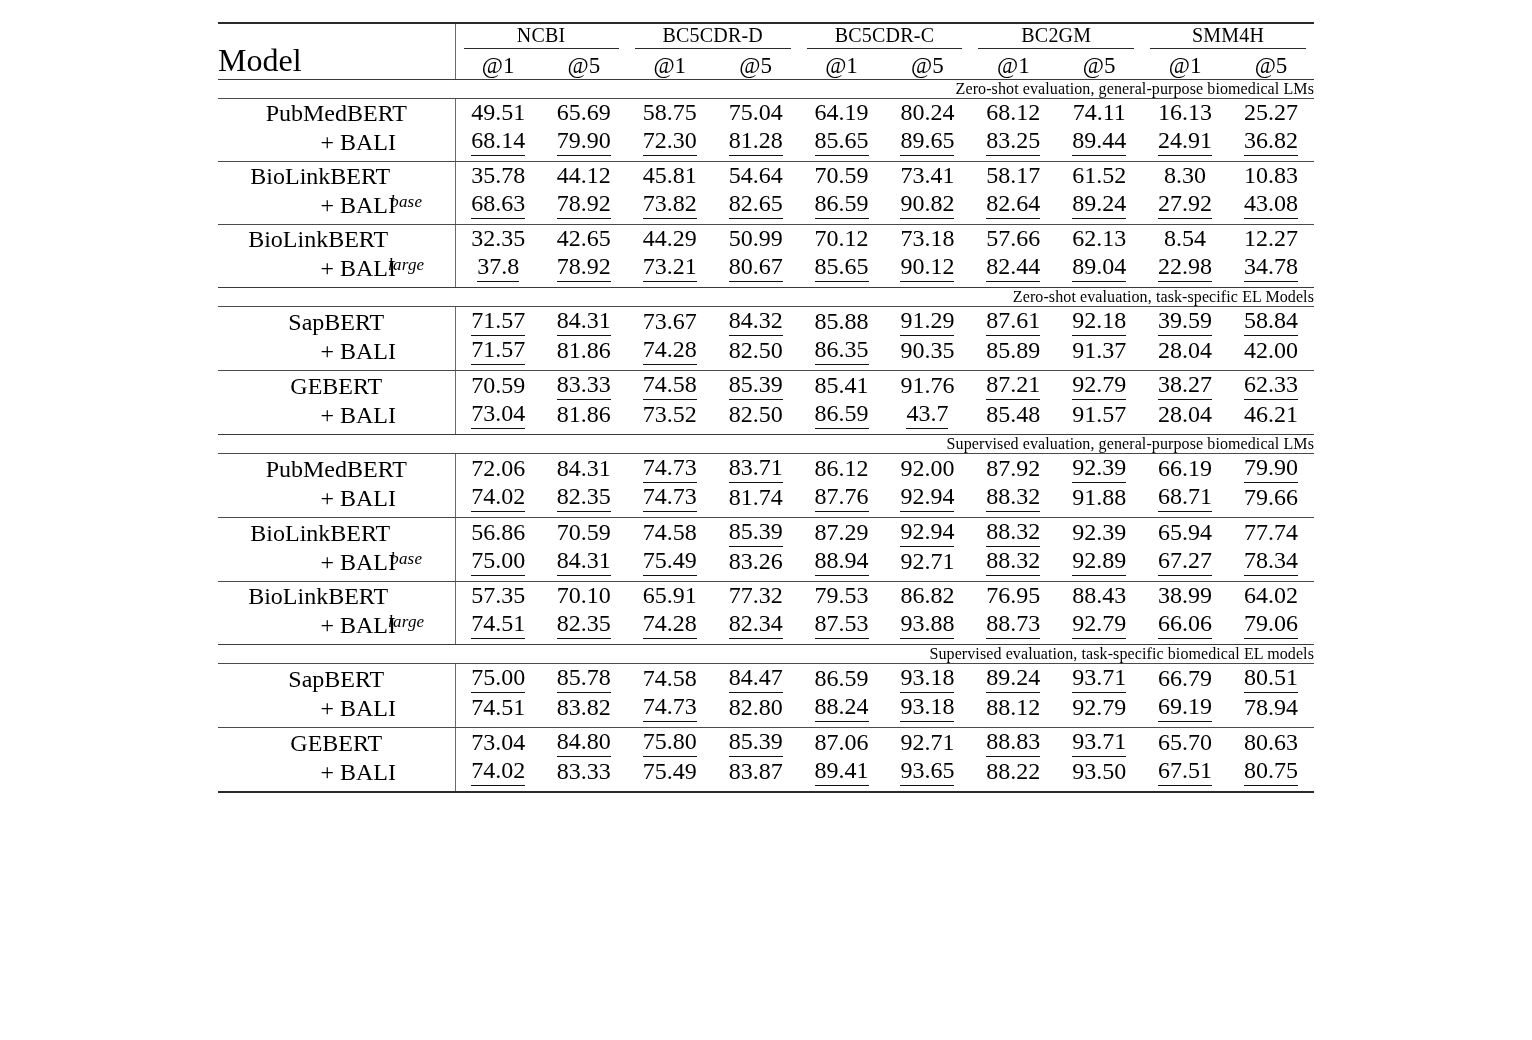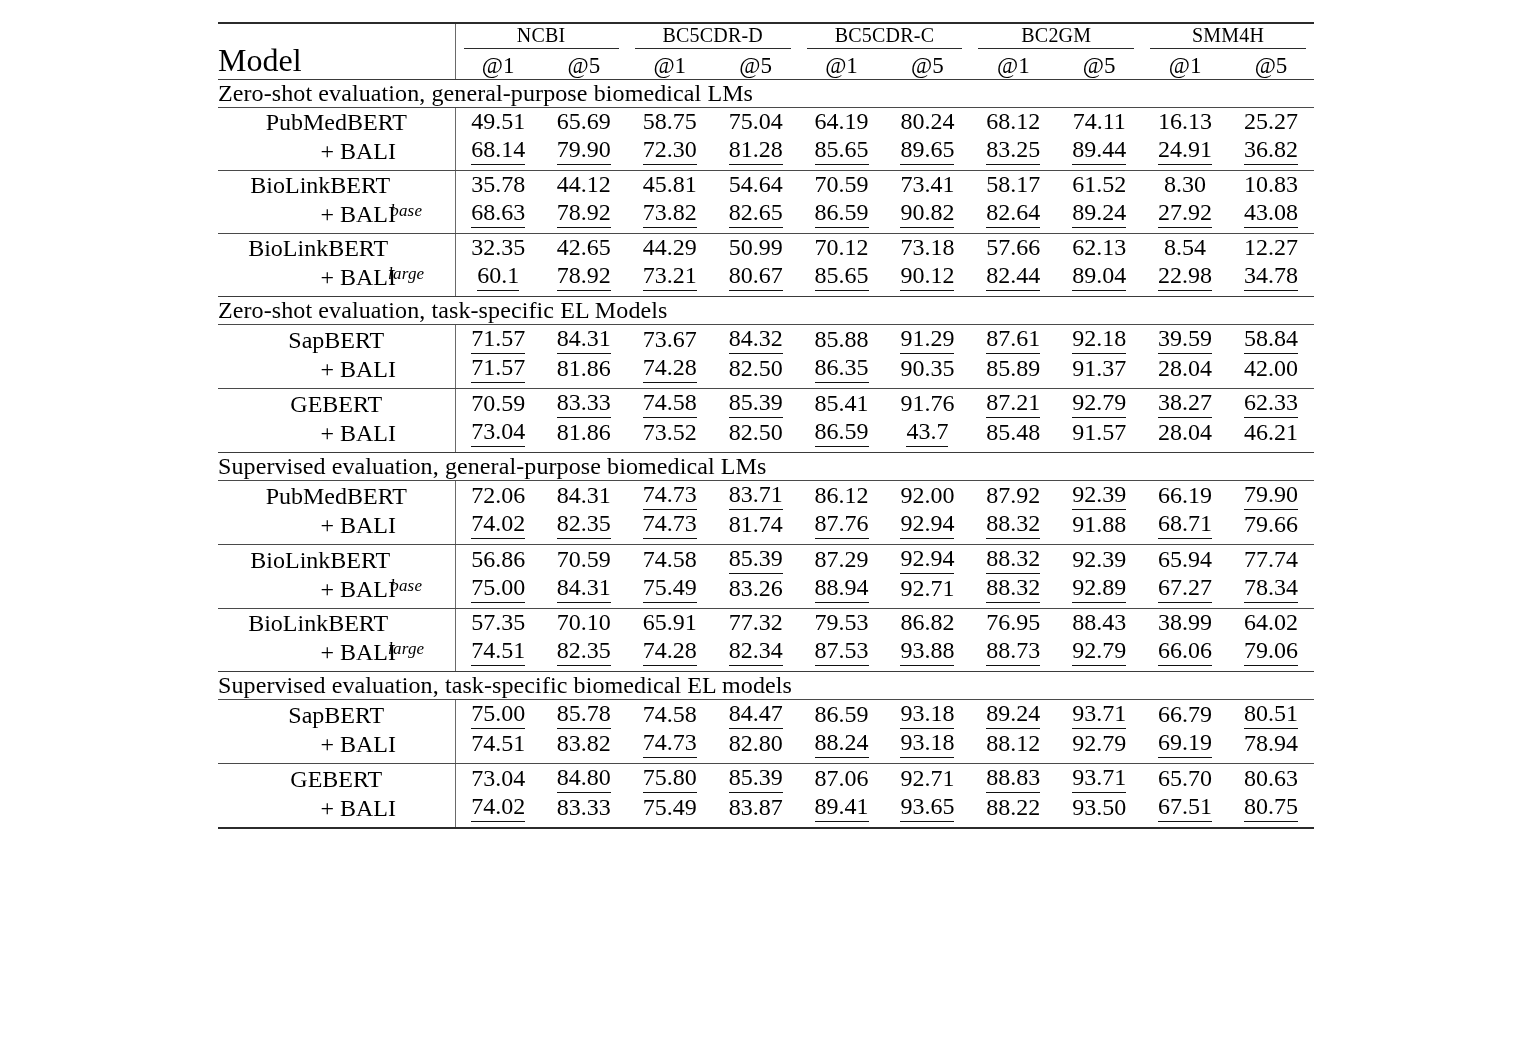--- a/index.html
+++ b/index.html
@@ -68,23 +68,23 @@
     font-size: 23px;
     padding-bottom: 7px;
     padding-top: 2px;
   }
 
   
   .vsep { border-right: 1.5px solid #6a6a6a; }
 
   
   .section-row td {
-    text-align: left;
+    text-align: right;
     font-weight: bold;
-    font-size: 24px;
+    font-size: 16px;
     padding: 6px 0 7px 0;
     letter-spacing: 0.1px;
   }
 
   
   .model-cell {
     text-align: center;
     padding-left: 14px;
     font-size: 24px;
     white-space: nowrap;
@@ -261,21 +261,21 @@
           <td class="num"><span class="v">50.99</span></td>
           <td class="num"><span class="v">70.12</span></td>
           <td class="num"><span class="v">73.18</span></td>
           <td class="num"><span class="v">57.66</span></td>
           <td class="num"><span class="v">62.13</span></td>
           <td class="num"><span class="v">8.54</span></td>
           <td class="num"><span class="v">12.27</span></td>
         </tr>
         <tr class="data-row">
           <td class="model-cell vsep indent">+ BALI</td>
-          <td class="num"><span class="v best">60.1</span></td>
+          <td class="num"><span class="v best">37.8</span></td>
           <td class="num"><span class="v best">78.92</span></td>
           <td class="num"><span class="v best">73.21</span></td>
           <td class="num"><span class="v best">80.67</span></td>
           <td class="num"><span class="v best">85.65</span></td>
           <td class="num"><span class="v best">90.12</span></td>
           <td class="num"><span class="v best">82.44</span></td>
           <td class="num"><span class="v best">89.04</span></td>
           <td class="num"><span class="v best">22.98</span></td>
           <td class="num"><span class="v best">34.78</span></td>
         </tr>

